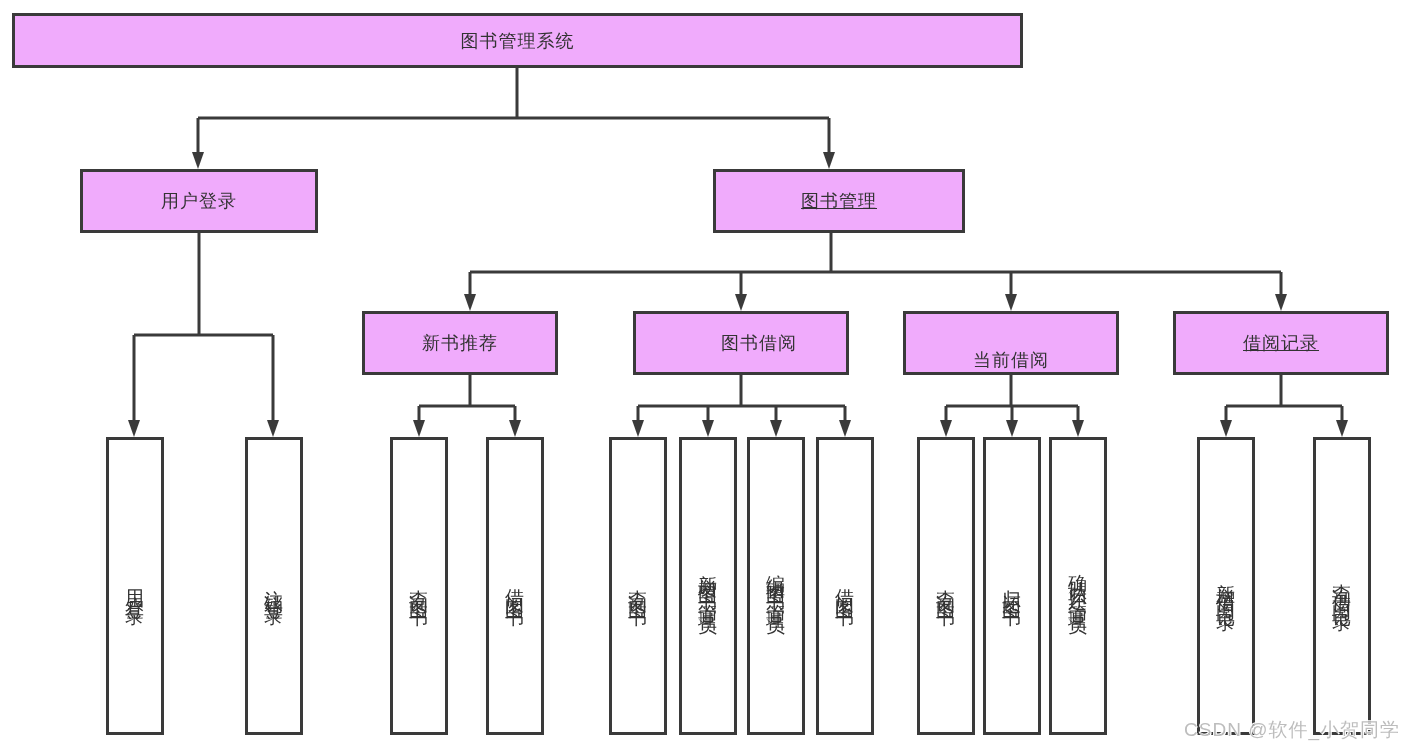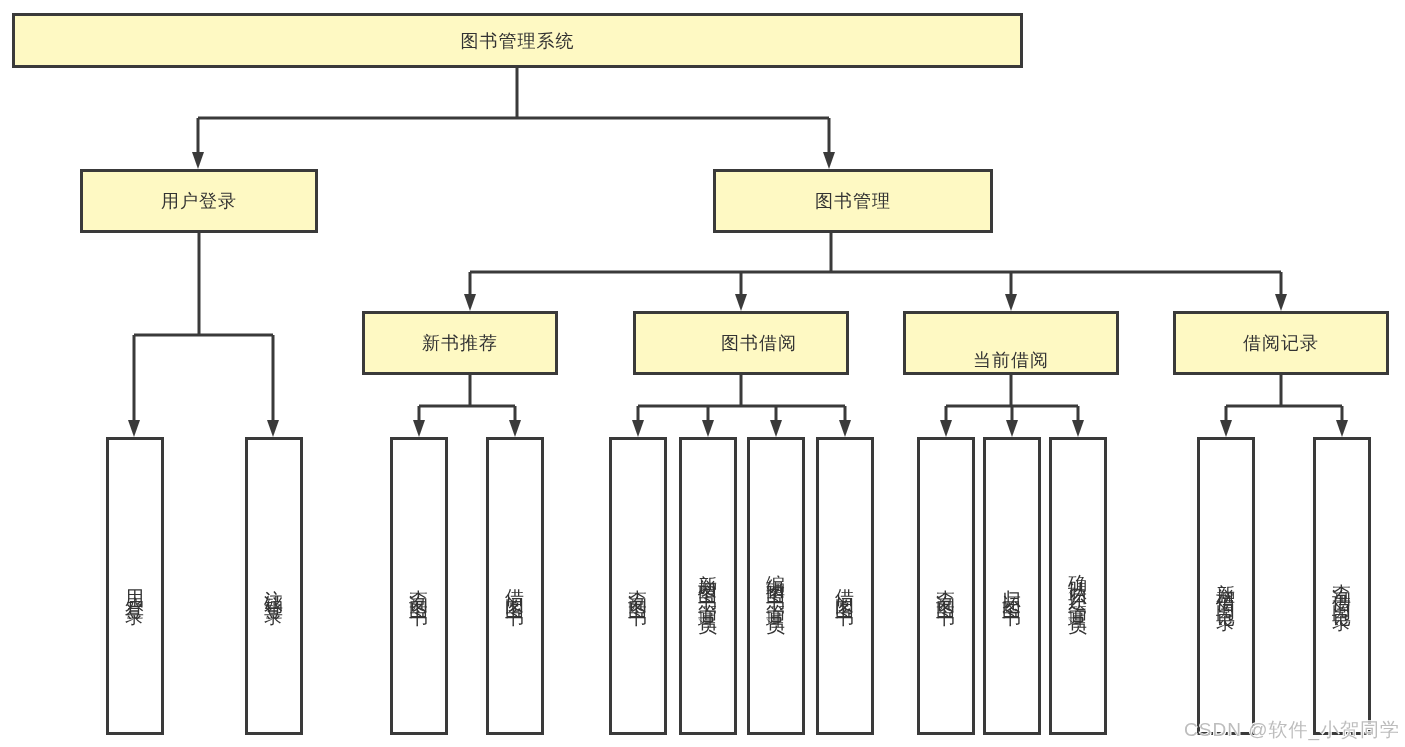--- a/index.html
+++ b/index.html
@@ -2,41 +2,41 @@
 <html><head>
 <meta charset="utf-8">
 <style>
   html,body{margin:0;padding:0;background:#ffffff;}
   .canvas{
     position:relative;width:1405px;height:747px;background:#ffffff;
     font-family:"Liberation Sans","DejaVu Sans",sans-serif;color:#333333;overflow:hidden;
   }
   .wires{position:absolute;left:0;top:0;width:1405px;height:747px;z-index:0;}
   .node{
-    position:absolute;box-sizing:border-box;background:#fef9c3;
+    position:absolute;box-sizing:border-box;background:#f0abfc;
     border:3px solid #3a3a3a;display:flex;align-items:center;justify-content:center;
     font-size:18px;letter-spacing:1px;z-index:1;
   }
   .leaf{
     position:absolute;box-sizing:border-box;background:#ffffff;
     border:3px solid #3a3a3a;display:flex;align-items:center;justify-content:center;
     writing-mode:vertical-rl;text-orientation:mixed;
     font-size:19px;letter-spacing:6px;line-height:1;
     top:437px;width:58px;height:298px;z-index:1;
   }
   
   #box-root{left:12px;top:13px;width:1011px;height:55px;}
   
   #box-user-login{left:80px;top:169px;width:238px;height:64px;}
-  #box-book-mgmt{left:713px;top:169px;width:280px;height:64px;}
+  #box-book-mgmt{left:713px;top:169px;width:252px;height:64px;text-decoration:underline;}
   
   #box-l3-0{left:362px;top:311px;width:196px;height:64px;}
   #box-l3-1{left:633px;top:311px;width:216px;height:64px;padding-left:36px;}
   #box-l3-2{left:903px;top:311px;width:216px;height:64px;align-items:flex-end;}
-  #box-l3-3{left:1173px;top:311px;width:216px;height:64px;}
+  #box-l3-3{left:1173px;top:311px;width:216px;height:64px;text-decoration:underline;}
   
   #leaf-a0{left:106px;} #leaf-a1{left:245px;}
   #leaf-b0{left:390px;} #leaf-b1{left:486px;}
   #leaf-c0{left:609px;} #leaf-c1{left:679px;} #leaf-c2{left:747px;} #leaf-c3{left:816px;}
   #leaf-d0{left:917px;} #leaf-d1{left:983px;} #leaf-d2{left:1049px;}
   #leaf-e0{left:1197px;} #leaf-e1{left:1313px;}
   .watermark{
     position:absolute;right:5px;bottom:4px;z-index:5;
     font-size:19px;letter-spacing:1px;color:#bdbdbd;
     text-shadow:1px 1px 0 #ffffff,-1px -1px 0 #ffffff;

